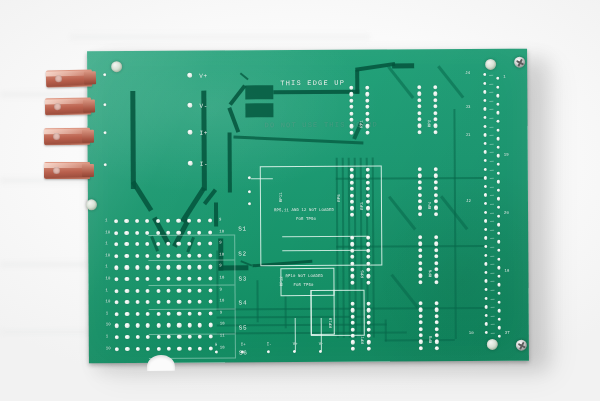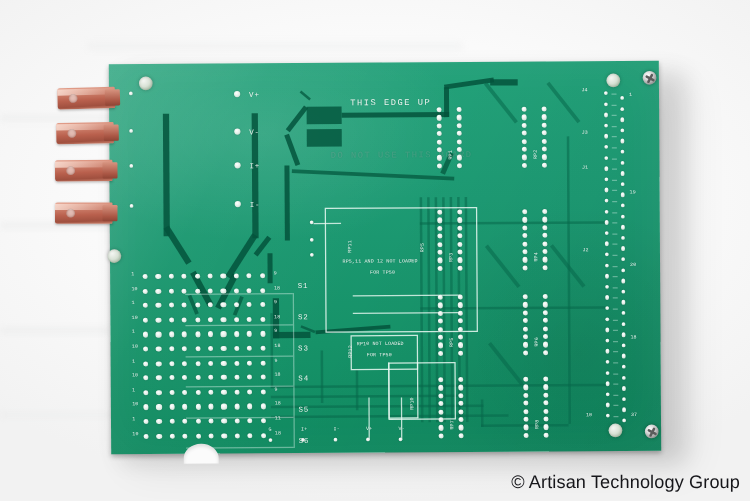--- a/index.html
+++ b/index.html
@@ -773,15 +773,14 @@
 
     <div class="silk tiny" style="left:416px; top:26px;">1</div>
     <div class="silk tiny" style="left:416px; top:104px;">19</div>
     <div class="silk tiny" style="left:416px; top:162px;">20</div>
     <div class="silk tiny" style="left:416px; top:220px;">18</div>
     <div class="silk tiny" style="left:380px; top:282px;">10</div>
     <div class="silk tiny" style="left:416px; top:282px;">37</div>
 
   </div>
 
-  <div id="watermark">© Artisan Technology Group</div>
 
 </div>
 
 </body></html>

